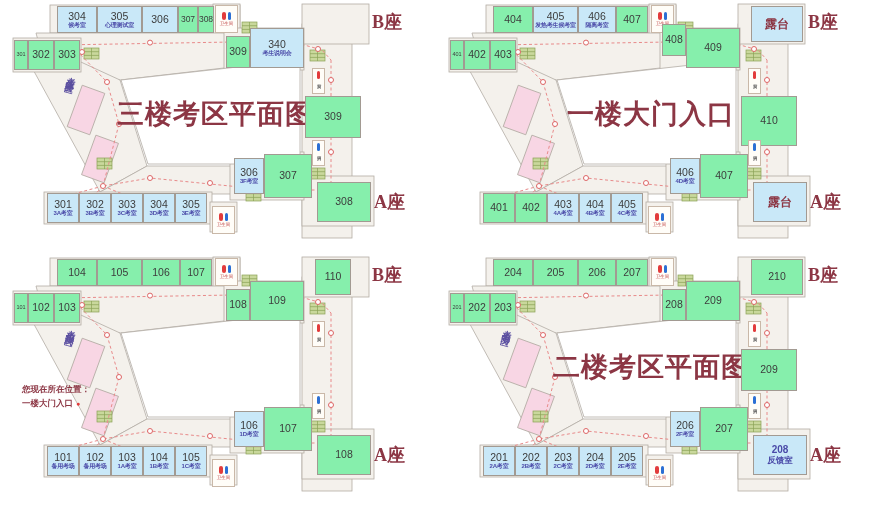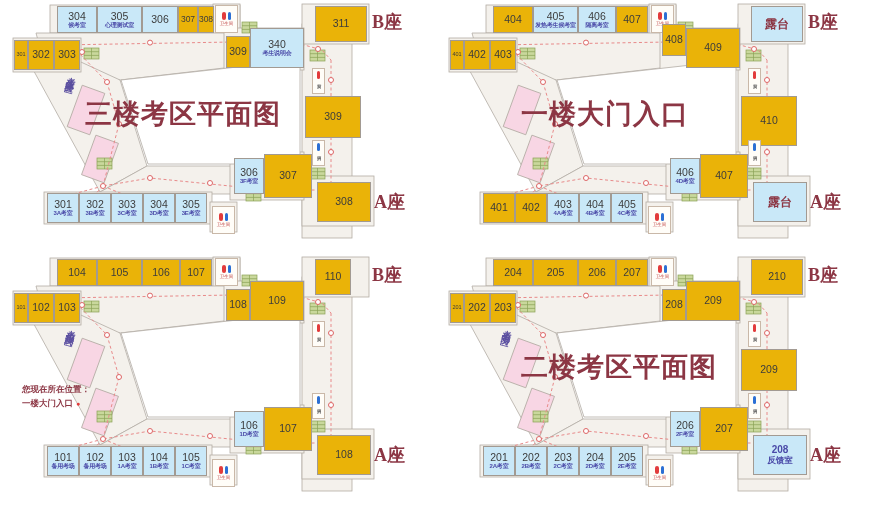--- a/index.html
+++ b/index.html
@@ -1,30 +1,30 @@
 <!DOCTYPE html>
 <html><head>
 <meta charset="utf-8">
 <style>
   html,body{margin:0;padding:0;background:#fff;}
   .stage{position:relative;width:871px;height:506px;background:#fff;overflow:hidden;
          font-family:"Liberation Sans",sans-serif;}
   .quad{position:absolute;width:435px;height:253px;}
   #q0{left:0;top:0}#q1{left:436px;top:0}#q2{left:0;top:253px}#q3{left:436px;top:253px}
   .shell{position:absolute;left:0;top:0;width:435px;height:253px;}
-  .title{position:absolute;left:85px;top:96px;width:260px;
+  .title{position:absolute;left:85px;top:96px;width:260px;text-align:center;
          font-family:"Liberation Serif",serif;font-weight:bold;font-size:27px;color:#8c3644;letter-spacing:1px;}
   .wing{position:absolute;font-family:"Liberation Serif",serif;font-weight:bold;font-size:18px;color:#8c3644;}
   .wb{left:372px;top:10px}.wa{left:374px;top:190px}
   .corr{position:absolute;left:66px;top:70px;writing-mode:vertical-rl;
         font-family:"Liberation Serif",serif;font-weight:bold;font-size:9px;color:#5b4fa0;
         letter-spacing:2px;transform:rotate(16deg);}
   .room{position:absolute;border:1px solid #a29a92;box-sizing:border-box;
         display:flex;flex-direction:column;align-items:center;justify-content:center;line-height:1.05;overflow:hidden;}
-  .pink{background:#eab308}.blue{background:#c9e8f8}
+  .pink{background:#86efac}.blue{background:#c9e8f8}
   .num{font-size:10.5px;color:#3c3c3c;white-space:nowrap;}
   .tiny .num{font-size:5.5px}
   .nw .num{font-size:8.5px}
   .sub{font-size:6px;font-weight:bold;color:#4a4aa8;white-space:nowrap;letter-spacing:-0.2px;}
   .sub.lg{font-size:8.5px}
   .hall .num{font-family:"Liberation Serif",serif;font-weight:bold;font-size:12px;color:#8c3644;}
   .fb .num{font-weight:bold;color:#4a4aa8;font-size:10px;}
   .wc{position:absolute;width:23px;height:28px;background:#fffdf8;border:1px solid #c9b8a8;box-sizing:border-box;
       display:flex;flex-direction:column;align-items:center;justify-content:center;gap:1px;}
   .figs{display:flex;gap:2px;}
@@ -161,23 +161,20 @@
     <div class="room pink" style="left:54px;top:40px;width:26px;height:30px">
         <span class="num">303</span>
       </div>
     <div class="room pink" style="left:226px;top:36px;width:24px;height:32px">
         <span class="num">309</span>
       </div>
     <div class="room blue" style="left:250px;top:28px;width:54px;height:40px">
         <span class="num">340</span>
         <span class="sub">考生说明会</span>
       </div>
-    <div class="room pink" style="left:315px;top:6px;width:52px;height:36px">
-        <span class="num">311</span>
-      </div>
     <div class="wcv" style="left:312px;top:68px">
         <span class="fig f"></span>
         <span class="vlbl">女厕</span>
       </div>
     <div class="room pink" style="left:305px;top:96px;width:56px;height:42px">
         <span class="num">309</span>
       </div>
     <div class="wcv" style="left:312px;top:140px">
         <span class="fig m"></span>
         <span class="vlbl">男厕</span>

